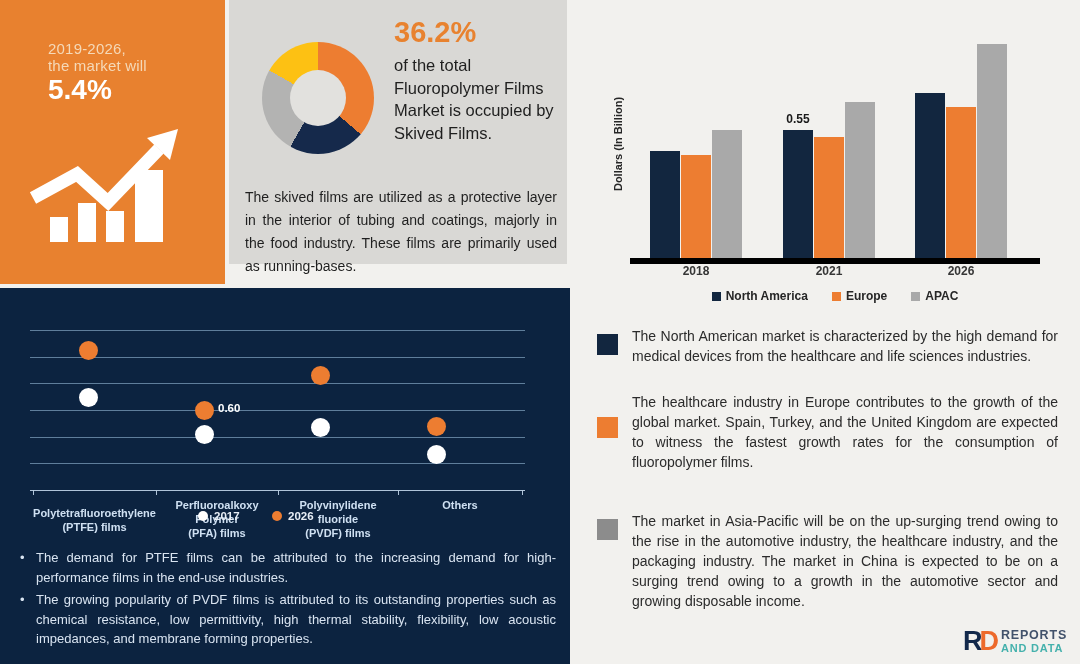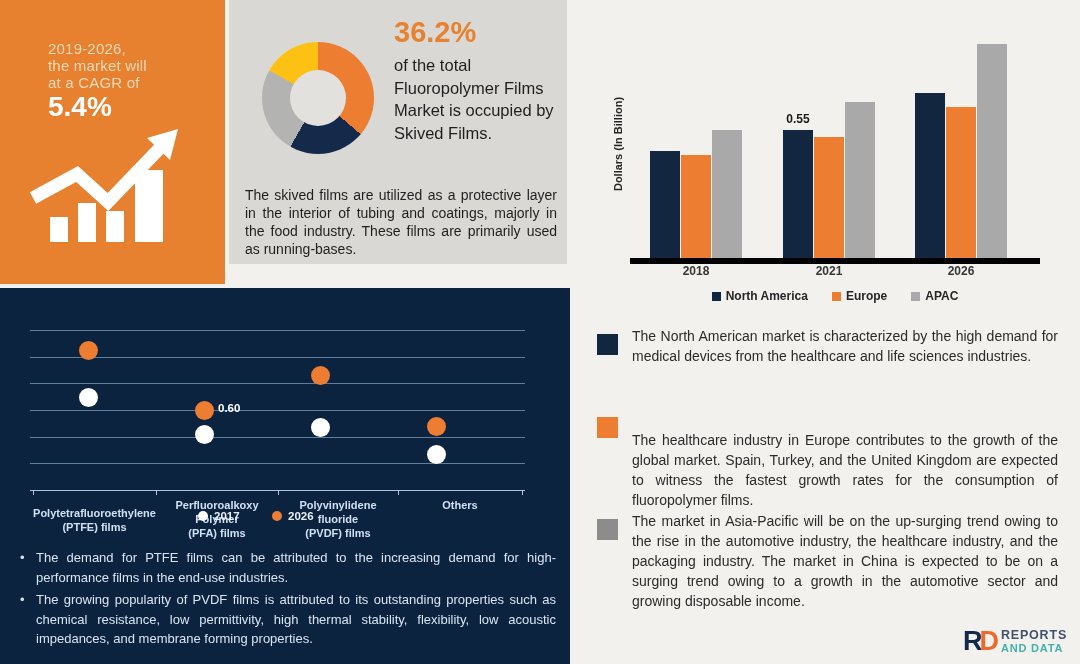--- a/index.html
+++ b/index.html
@@ -16,21 +16,21 @@
   
   .cagr-text{position:absolute;left:48px;top:40px;color:#f5d9b8;font-size:15px;line-height:17px;}
   .cagr-text .soft{letter-spacing:.2px;}
   .cagr-text .big{color:#ffffff;font-weight:bold;font-size:26px;line-height:30px;letter-spacing:.5px;}
   .cagr-text .pct{color:#ffffff;font-weight:bold;font-size:28px;line-height:32px;}
   
   .donut{position:absolute;left:33px;top:42px;width:112px;height:112px;border-radius:50%;}
   .donut-hole{position:absolute;left:28px;top:28px;width:56px;height:56px;border-radius:50%;background:#e2e1de;}
   .skived-pct{position:absolute;left:165px;top:16px;font-size:29px;font-weight:bold;color:#e8822f;}
   .skived-headline{position:absolute;left:165px;top:54px;width:172px;font-size:16.5px;line-height:22.5px;color:#1f1f1f;}
-  .skived-desc{position:absolute;left:16px;top:186px;width:312px;font-size:14px;line-height:18px;text-align:justify;color:#1f1f1f;}
+  .skived-desc{position:absolute;left:16px;top:186px;width:312px;font-size:14px;line-height:23px;text-align:justify;color:#1f1f1f;}
   
   #dot-plot{position:absolute;left:0;top:0;width:570px;height:250px;}
   .gridline{position:absolute;left:30px;width:495px;height:1px;background:rgba(140,175,205,.65);}
   .axis-line{position:absolute;left:30px;width:495px;height:1px;background:rgba(185,205,225,.95);}
   .axis-tick{position:absolute;width:1px;height:5px;background:rgba(185,205,225,.95);}
   .cat-label{position:absolute;text-align:center;color:#cfe0f2;font-size:11px;font-weight:bold;line-height:14px;}
   .dot{position:absolute;width:19px;height:19px;border-radius:50%;}
   .dot-label{position:absolute;color:#ffffff;font-size:11.5px;font-weight:bold;}
   .dp-legend-item{position:absolute;display:flex;align-items:center;gap:6px;color:#e8eef6;font-size:11.5px;font-weight:bold;}
   .dp-legend-dot{width:10px;height:10px;border-radius:50%;}
@@ -62,21 +62,20 @@
 </style>
 </head>
 <body>
 
 <div class="canvas">
 
   <div class="orange-panel">
     <div class="cagr-text">
       <div class="soft">2019-2026,</div>
       <div class="soft">the market will</div>
-      <div class="soft">at a CAGR of</div>
       <div class="pct">5.4%</div>
     </div>
     <svg class="abs" style="left:25px;top:112px;" width="190" height="130" viewBox="0 0 190 130">
       <rect x="25" y="105" width="18" height="25" fill="#ffffff"></rect>
       <rect x="53" y="91" width="18" height="39" fill="#ffffff"></rect>
       <rect x="81" y="99" width="18" height="31" fill="#ffffff"></rect>
       <rect x="110" y="58" width="28" height="72" fill="#ffffff"></rect>
       <polyline points="8,86 52,62 83,90 134,37" fill="none" stroke="#ffffff" stroke-width="13" stroke-linejoin="miter"></polyline>
       <polygon points="153,17 145,48 122,26" fill="#ffffff"></polygon>
     </svg>
@@ -181,21 +180,21 @@
       <div class="bl-item">
         <div class="bl-swatch" style="background: rgb(169, 169, 169);"></div>
         <div class="">APAC</div>
       </div>
     </div>
 
   <div class="insight-sq" style="top: 334px; background: rgb(18, 38, 63);"></div>
   <div class="insight-tx" style="top:326px;">The North American market is characterized by the high demand for medical devices from the healthcare and life sciences industries.</div>
 
   <div class="insight-sq" style="top: 417px; background: rgb(237, 125, 49);"></div>
-  <div class="insight-tx" style="top:430px;">The healthcare industry in Europe contributes to the growth of the global market. Spain, Turkey, and the United Kingdom are expected to witness the fastest growth rates for the consumption of fluoropolymer films.</div>
+  <div class="insight-tx" style="top:392px;">The healthcare industry in Europe contributes to the growth of the global market. Spain, Turkey, and the United Kingdom are expected to witness the fastest growth rates for the consumption of fluoropolymer films.</div>
 
   <div class="insight-sq" style="top: 519px; background: rgb(140, 140, 140);"></div>
   <div class="insight-tx" style="top:511px;">The market in Asia-Pacific will be on the up-surging trend owing to the rise in the automotive industry, the healthcare industry, and the packaging industry. The market in China is expected to be on a surging trend owing to a growth in the automotive sector and growing disposable income.</div>
 
   <div class="logo">
     <div class="logo-mark"><span class="logo-r">R</span><span class="logo-d">D</span></div>
     <div>
       <div class="logo-name1">REPORTS</div>
       <div class="logo-name2">AND DATA</div>
     </div>

